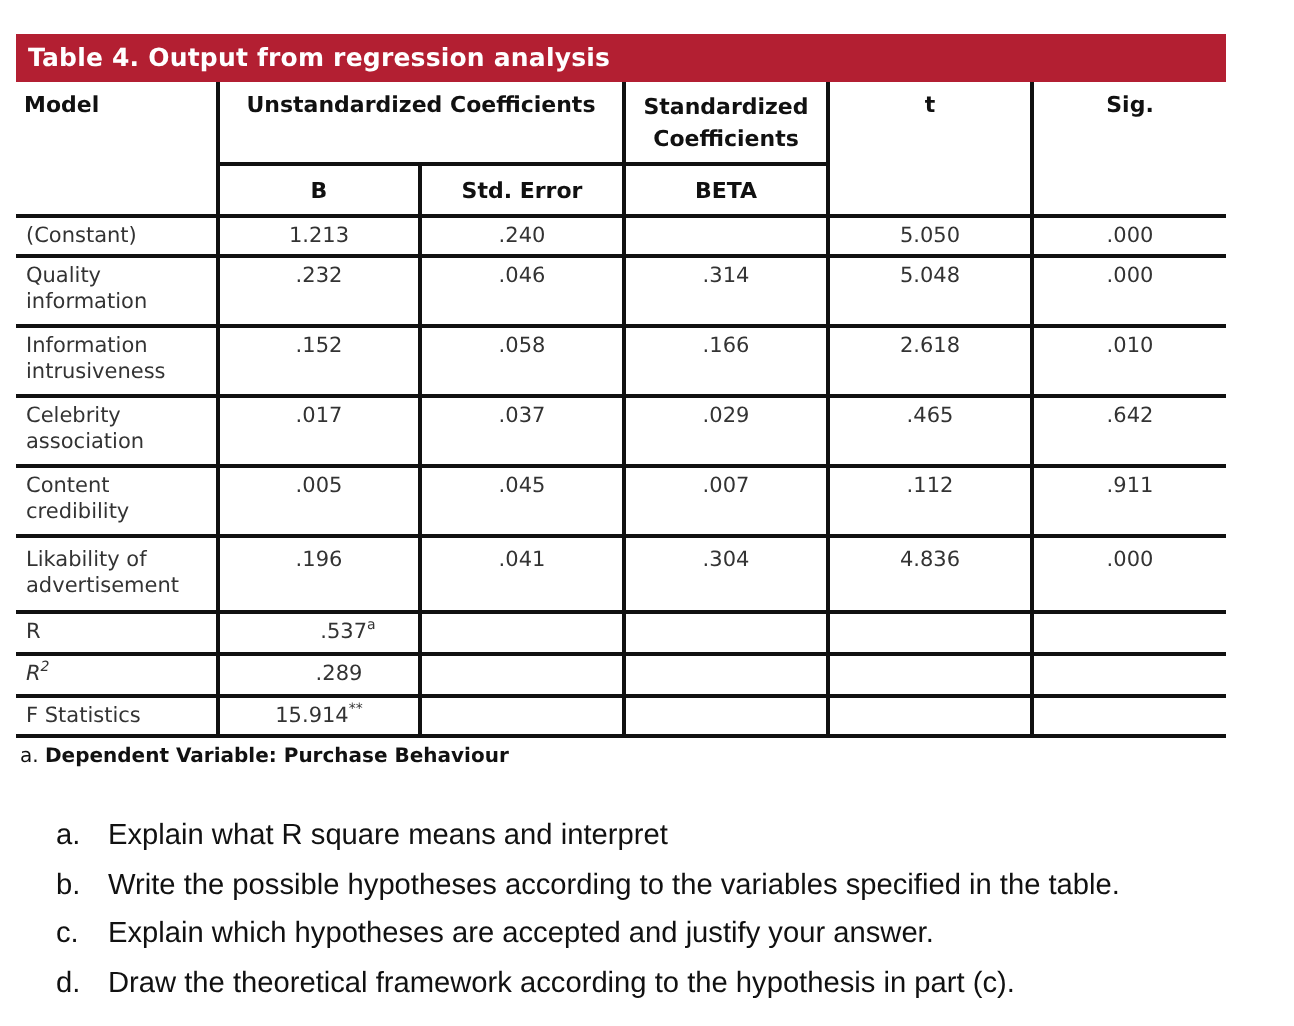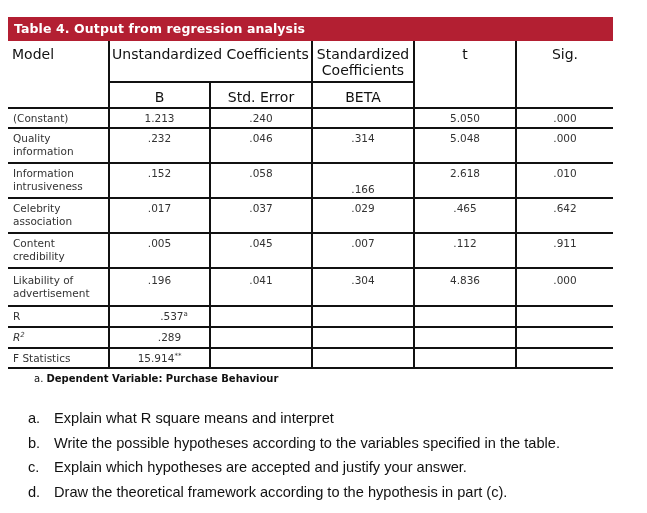--- a/index.html
+++ b/index.html
@@ -4,27 +4,27 @@
 <style>
   html, body { margin: 0; padding: 0; background: #ffffff; }
   body { width: 647px; height: 513px; position: relative; overflow: hidden; font-family: "DejaVu Sans", sans-serif; color: #222; }
   .title-band {
     position: absolute; left: 8px; top: 17px; width: 605px; height: 24px;
     background: #b31f32; color: #ffffff; font-weight: bold; font-size: 12.5px;
     line-height: 24px; padding-left: 6px; box-sizing: border-box; letter-spacing: 0.1px;
   }
   .grid { position: absolute; left: 8px; top: 41px; width: 605px; height: 327px; }
   .cell { position: absolute; box-sizing: border-box; font-size: 10.5px; color: #333; }
-  .hdr { font-weight: normal; font-size: 14px; color: #111; text-align: center; }
+  .hdr { font-weight: bold; font-size: 11px; color: #111; text-align: center; }
   .vline { position: absolute; width: 2px; background: #111; }
   .hline { position: absolute; height: 2px; background: #111; }
   .hline.thin { height: 1.5px; }
   .num { text-align: center; }
   .lbl { padding-left: 5px; line-height: 13px; }
-  .footnote { position: absolute; left: 10px; top: 373px; font-size: 10px; color: #111; margin-left: 24px; }
+  .footnote { position: absolute; left: 10px; top: 373px; font-size: 10px; color: #111; }
   .footnote b { font-weight: bold; }
   .questions { position: absolute; left: 28px; top: 408px; font-family: "Liberation Sans", sans-serif; font-size: 14.6px; color: #111; }
   .q { position: relative; height: 24.5px; line-height: 20px; white-space: nowrap; }
   .q .letter { position: absolute; left: 0; width: 20px; }
   .q .text { position: absolute; left: 26px; }
   sup { font-size: 7px; vertical-align: super; line-height: 0; }
 </style>
 </head>
 <body>
 
@@ -83,21 +83,21 @@
     <div class="cell num" style="left:509px; top:91px; width:96px;">.000</div>
   </div>
 
   <div>
     <div class="cell lbl" style="left:0; top:126px; width:100px;">
       <div>Information</div>
       <div>intrusiveness</div>
     </div>
     <div class="cell num" style="left:102px; top:126px; width:99px;">.152</div>
     <div class="cell num" style="left:203px; top:126px; width:100px;">.058</div>
-    <div class="cell num" style="left:305px; top:126px; width:100px;margin-top:16px;">.166</div>
+    <div class="cell num" style="left:305px; top:126px; width:100px;">.166</div>
     <div class="cell num" style="left:407px; top:126px; width:100px;">2.618</div>
     <div class="cell num" style="left:509px; top:126px; width:96px;">.010</div>
   </div>
 
   <div>
     <div class="cell lbl" style="left:0; top:161px; width:100px;">
       <div>Celebrity</div>
       <div>association</div>
     </div>
     <div class="cell num" style="left:102px; top:161px; width:99px;">.017</div>

